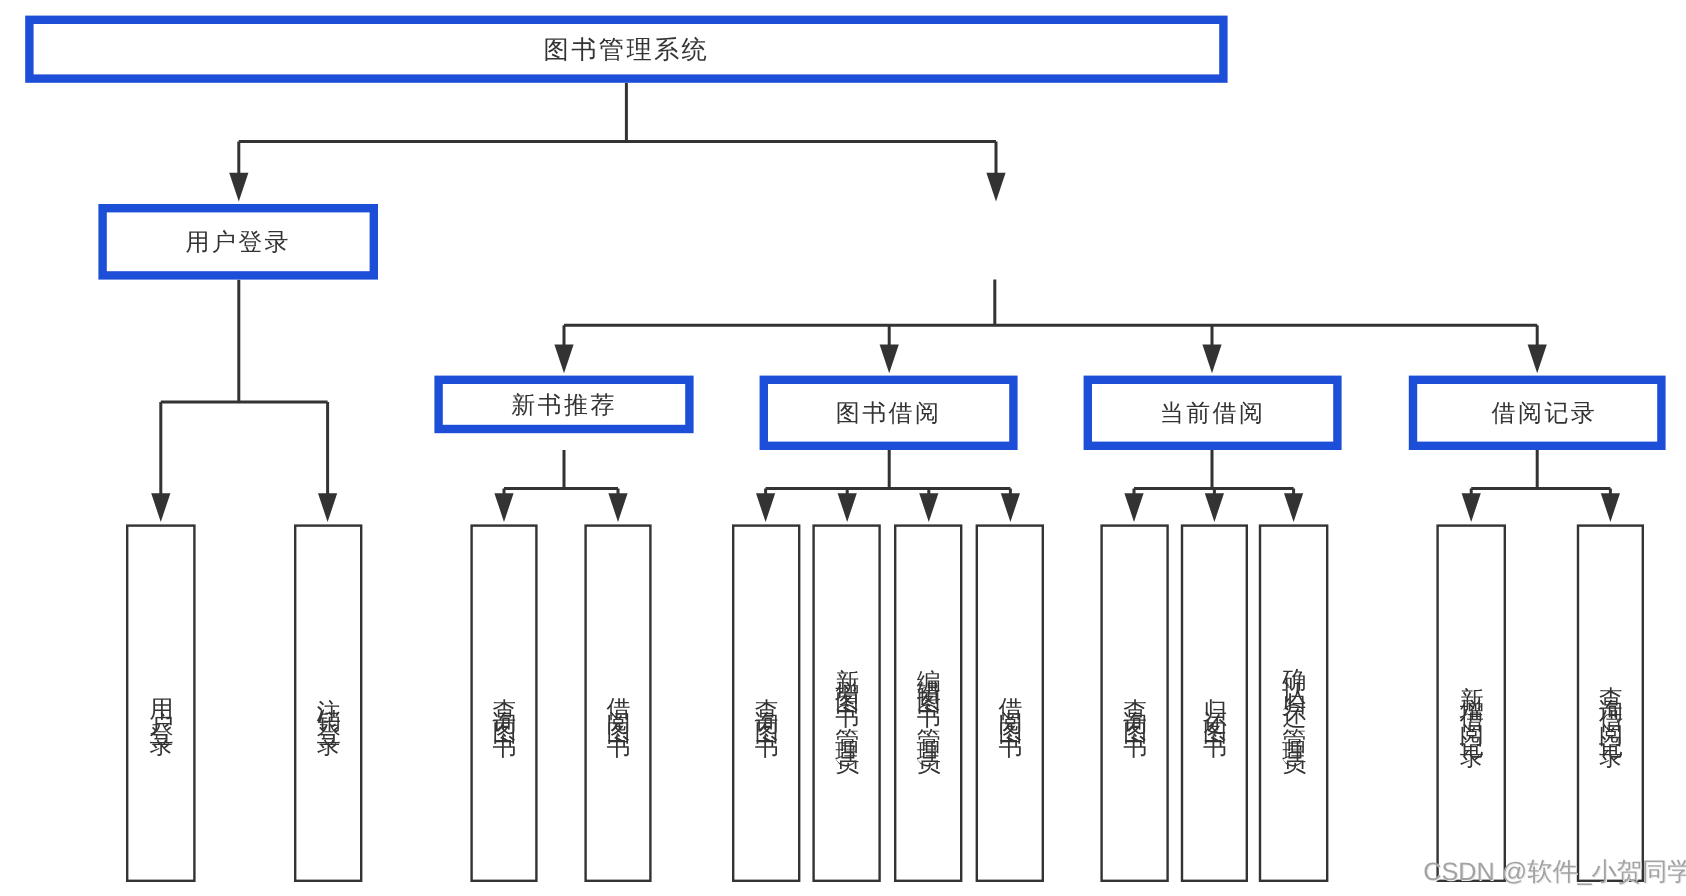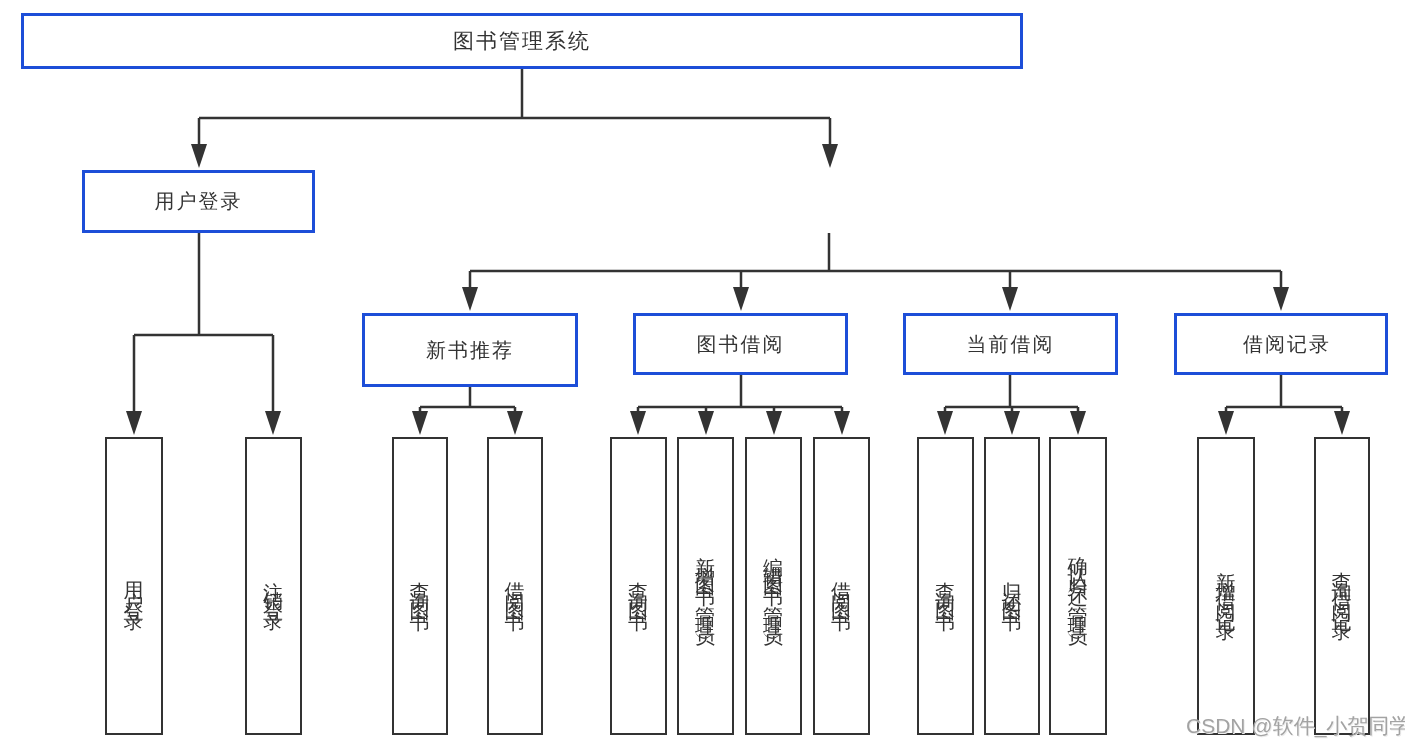--- a/index.html
+++ b/index.html
@@ -11,21 +11,21 @@
     color:#333333;
     overflow:hidden;
   }
   .connectors { position:absolute; left:0; top:0; width:1405px; height:747px; }
   .connectors path { stroke:#333333; stroke-width:2.5; fill:none; }
   .connectors polygon { fill:#333333; stroke:none; }
   .node {
     position:absolute;
     box-sizing:border-box;
     background:#ffffff;
-    border:3px solid #1d4ed8;
+    border:7px solid #1d4ed8;
     display:flex; align-items:center; justify-content:center;
   }
   .node span {
     font-size:20px; letter-spacing:2px; color:#333333; white-space:nowrap;
   }
   .node.root span { font-size:21px; }
   .leaf {
     position:absolute;
     box-sizing:border-box;
     top:437px; height:298px;
@@ -88,21 +88,21 @@
   </svg>
 
   <div class="node root" style="left:21px; top:13px; width:1002px; height:56px;">
     <span>图书管理系统</span>
   </div>
 
   <div class="node" style="left:82px; top:170px; width:233px; height:63px;">
     <span>用户登录</span>
   </div>
 
-  <div class="node" style="left:362px; top:313px; width:216px; height:74px;">
+  <div class="node" style="left:362px; top:313px; width:216px; height:48px;">
     <span>新书推荐</span>
   </div>
   <div class="node" style="left:903px; top:313px; width:215px; height:62px;">
     <span>当前借阅</span>
   </div>
   <div class="node" style="left:633px; top:313px; width:215px; height:62px;">
     <span>图书借阅</span>
   </div>
   <div class="node" style="left:1174px; top:313px; width:214px; height:62px;padding-left:12px;">
     <span>借阅记录</span>

